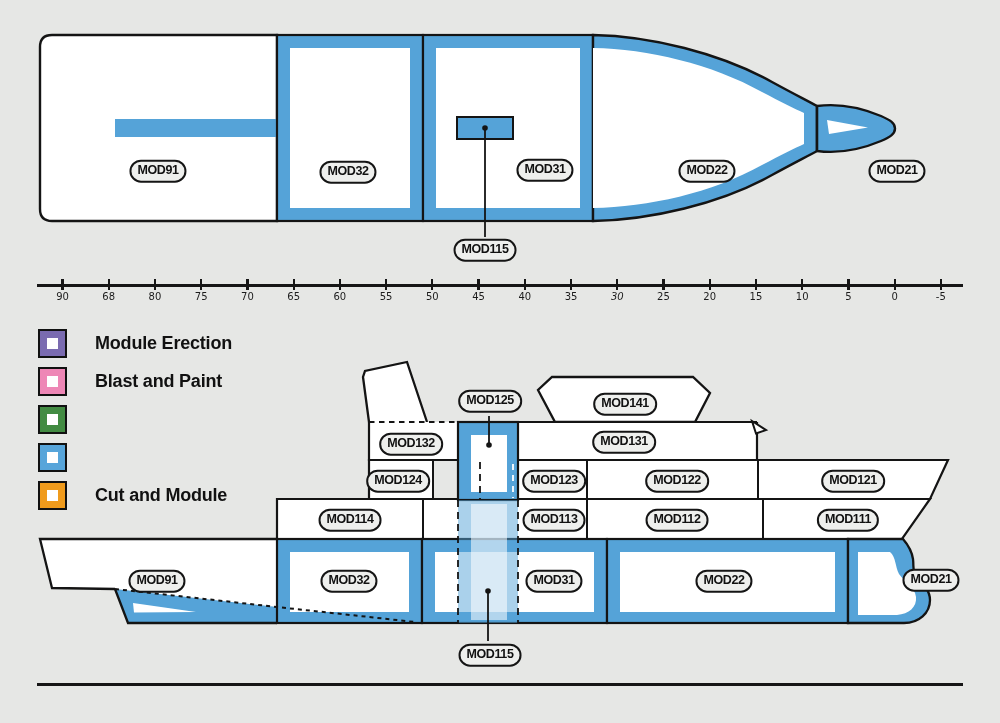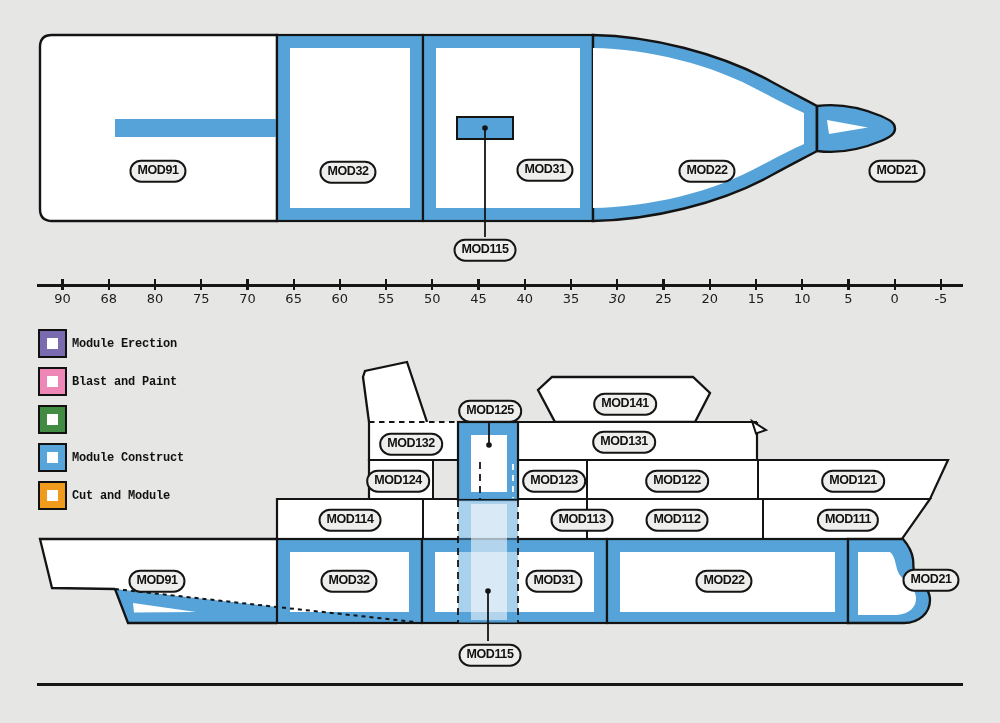--- a/index.html
+++ b/index.html
@@ -26,28 +26,28 @@
     white-space:nowrap;
     line-height:1.1;
     z-index:5;
   }
 
   
   .legend{position:absolute;left:38px;top:327px;z-index:6;}
   .legend-item{position:absolute;left:0;display:flex;align-items:center;height:33px;}
   .swatch{display:inline-block;width:29px;height:29px;border:2px solid #111;background:#fff;box-sizing:border-box;}
   .swatch-inner{display:block;width:11px;height:11px;border:7px solid #999;background:#fff;}
-  .legend-label{margin-left:5px;font-size:12px;font-weight:bold;color:#111;white-space:nowrap;letter-spacing:-0.2px;font-family:Liberation Mono, monospace;}
+  .legend-label{margin-left:28px;font-size:18px;font-weight:bold;color:#111;white-space:nowrap;letter-spacing:-0.2px;}
 
   
   .ruler-line{position:absolute;left:37px;top:284px;width:926px;height:2.5px;background:#161616;z-index:4;}
   .ruler-ticks{position:absolute;left:0;top:0;z-index:4;}
   .tick-group{position:absolute;top:279px;width:40px;text-align:center;}
   .tick-mark{width:2.2px;height:11px;background:#161616;margin:0 auto;}
-  .tick-label{margin-top:1px;font-size:13px;color:#1c1c1c;font-family:"DejaVu Sans", sans-serif;}
+  .tick-label{margin-top:1px;font-size:10px;color:#1c1c1c;font-family:"DejaVu Sans", sans-serif;}
 
   .bottom-rule{position:absolute;left:37px;top:683px;width:926px;height:2.5px;background:#161616;}
 </style>
 </head>
 <body>
 
 <div id="stage">
 
 <svg width="1000" height="723" viewBox="0 0 1000 723">
 
@@ -232,47 +232,46 @@
   </div>
   <div class="legend-item" style="top:76px">
     <span class="swatch">
           <span class="swatch-inner" style="border-color: rgb(66, 139, 66);"></span>
         </span>
   </div>
   <div class="legend-item" style="top:114px">
     <span class="swatch">
           <span class="swatch-inner" style="border-color: rgb(87, 165, 218);"></span>
         </span>
-    <span class="legend-label">Module Construct</span>
   </div>
   <div class="legend-item" style="top:152px">
     <span class="swatch">
           <span class="swatch-inner" style="border-color: rgb(240, 155, 28);"></span>
         </span>
     <span class="legend-label">Cut and Module</span>
   </div>
 </div>
 
 <div class="pill" style="left:158px;top:171px">MOD91</div>
 <div class="pill" style="left:348px;top:172px">MOD32</div>
 <div class="pill" style="left:545px;top:170px">MOD31</div>
 <div class="pill" style="left:707px;top:171px">MOD22</div>
 <div class="pill" style="left:897px;top:171px">MOD21</div>
 <div class="pill" style="left:485px;top:250px">MOD115</div>
 
-<div class="pill" style="left:490px;top:411px">MOD125</div>
+<div class="pill" style="left:490px;top:401px">MOD125</div>
 <div class="pill" style="left:625px;top:404px">MOD141</div>
 <div class="pill" style="left:411px;top:444px">MOD132</div>
 <div class="pill" style="left:624px;top:442px">MOD131</div>
 <div class="pill" style="left:398px;top:481px">MOD124</div>
 <div class="pill" style="left:554px;top:481px">MOD123</div>
 <div class="pill" style="left:677px;top:481px">MOD122</div>
 <div class="pill" style="left:853px;top:481px">MOD121</div>
 <div class="pill" style="left:350px;top:520px">MOD114</div>
-<div class="pill" style="left:582px;top:520px">MOD113</div>
+<div class="pill" style="left:554px;top:520px">MOD113</div>
 <div class="pill" style="left:677px;top:520px">MOD112</div>
 <div class="pill" style="left:848px;top:520px">MOD111</div>
 <div class="pill" style="left:157px;top:581px">MOD91</div>
 <div class="pill" style="left:349px;top:581px">MOD32</div>
 <div class="pill" style="left:554px;top:581px">MOD31</div>
 <div class="pill" style="left:724px;top:581px">MOD22</div>
 <div class="pill" style="left:931px;top:580px">MOD21</div>
 <div class="pill" style="left:490px;top:655px">MOD115</div>
 
 <div class="bottom-rule"></div>

